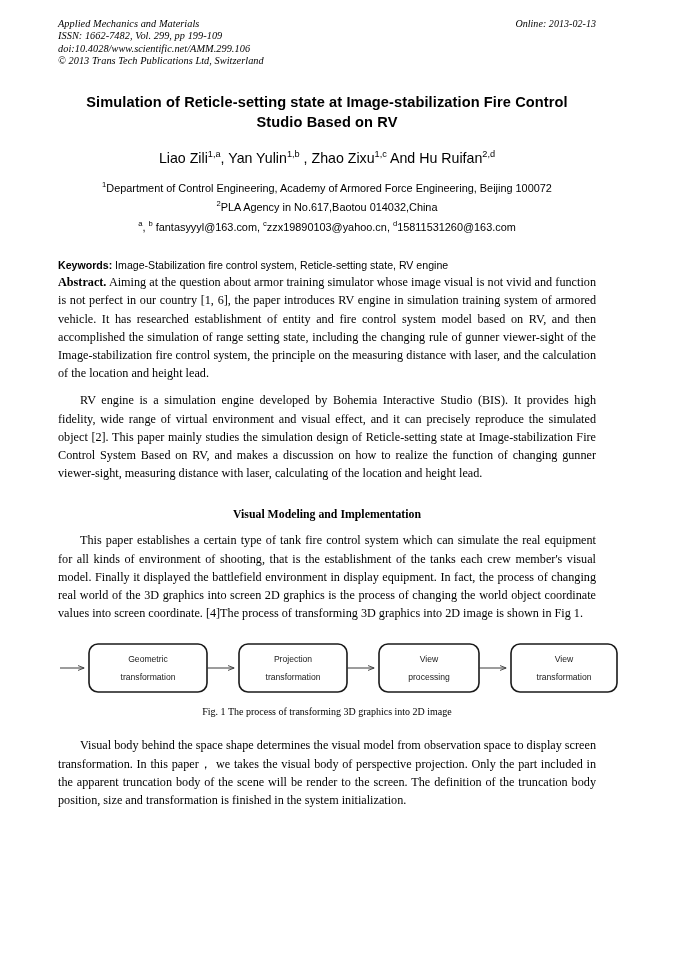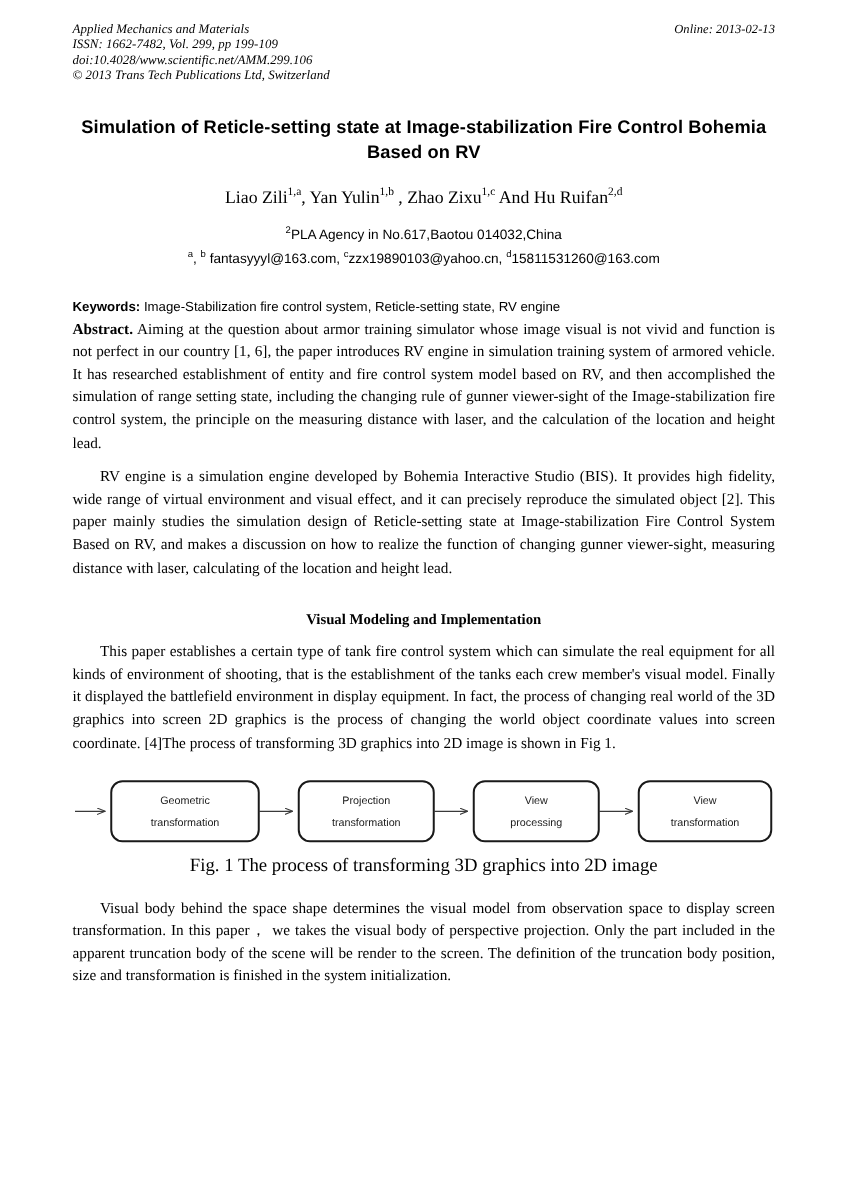--- a/index.html
+++ b/index.html
@@ -12,21 +12,21 @@
     height: 959px;
     font-family: "Liberation Serif", serif;
     color: #000000;
     position: relative;
     overflow: hidden;
   }
   .page {
     width: 678px;
     height: 959px;
     box-sizing: border-box;
-    padding: 18px 58px 0 58px;
+    padding: 18px 82px 0 58px;
     position: relative;
   }
 
   
   .journal-header {
     position: relative;
     font-family: "Liberation Serif", serif;
     font-style: italic;
     font-size: 10.3px;
     line-height: 12.4px;
@@ -51,21 +51,21 @@
     font-size: 14.6px;
     line-height: 20px;
     letter-spacing: 0.1px;
     padding: 0 6px;
   }
 
   
   .authors {
     margin-top: 17px;
     text-align: center;
-    font-family: Liberation Serif, serif;
+    font-family: Liberation Sans, sans-serif;
     font-size: 14.2px;
     line-height: 18px;
   }
   .authors sup { font-size: 9.2px; vertical-align: super; line-height: 0; }
 
   
   .affiliations {
     margin-top: 12px;
     text-align: center;
     font-family: "Liberation Sans", sans-serif;
@@ -123,45 +123,46 @@
   .flow-svg { display: block; }
   .flow-box-label {
     font-family: "Liberation Sans", sans-serif;
     font-size: 8.6px;
     fill: #1a1a1a;
   }
   .fig-caption {
     margin-top: 8px;
     text-align: center;
     font-family: "Liberation Serif", serif;
-    font-size: 15px;
+    font-size: 10px;
     line-height: 16px;
   }
   .post-figure { margin-top: 16px; }
 </style>
 </head>
 <body>
 
 <div class="page">
 
   <div class="journal-header">
     <div class="line">Applied Mechanics and Materials</div>
     <div class="line">ISSN: 1662-7482, Vol. 299, pp 199-109</div>
     <div class="line">doi:10.4028/www.scientific.net/AMM.299.106</div>
     <div class="line">© 2013 Trans Tech Publications Ltd, Switzerland</div>
     <div class="online-date">Online: 2013-02-13</div>
   </div>
 
-  <h1 class="paper-title">Simulation of Reticle-setting state at Image-stabilization Fire Control Bohemia Based on RV</h1>
+  <h1 class="paper-title">Simulation of Reticle-setting state at Image-stabilization Fire Control Studio Based on RV</h1>
 
   <div class="authors">
     <span><span>Liao Zili</span><sup>1,a</sup><span>, </span></span><span><span>Yan Yulin</span><sup>1,b</sup><span> , </span></span><span><span>Zhao Zixu</span><sup>1,c</sup><span> And </span></span><span><span>Hu Ruifan</span><sup>2,d</sup></span>
   </div>
 
   <div class="affiliations">
+    <div class="aff-line"><sup>1</sup><span>Department of Control Engineering, Academy of Armored Force Engineering, Beijing 100072</span></div>
     <div class="aff-line"><sup>2</sup><span>PLA Agency in No.617,Baotou  014032,China</span></div>
     <div class="aff-line"><sup>a</sup><span>, </span><sup>b</sup><span> fantasyyyl@163.com, </span><sup>c</sup><span>zzx19890103@yahoo.cn, </span><sup>d</sup><span>15811531260@163.com</span></div>
   </div>
 
   <div class="keywords"><span class="kw-label">Keywords:</span><span> Image-Stabilization fire control system, Reticle-setting state, RV engine</span></div>
 
   <div class="abstract"><span class="ab-label">Abstract.</span><span> Aiming at the question about armor training simulator whose image visual is not vivid and function is not perfect in our country [1, 6], the paper introduces RV engine in simulation training system of armored vehicle. It has researched establishment of entity and fire control system model based on RV, and then accomplished the simulation of range setting state, including the changing rule of gunner viewer-sight of the Image-stabilization fire control system, the principle on the measuring distance with laser, and the calculation of the location and height lead.</span></div>
 
   <div class="body-para">RV engine is a simulation engine developed by Bohemia Interactive Studio (BIS). It provides high fidelity, wide range of virtual environment and visual effect, and it can precisely reproduce the simulated object [2]. This paper mainly studies the simulation design of Reticle-setting state at Image-stabilization Fire Control System Based on RV, and makes a discussion on how to realize the function of changing gunner viewer-sight, measuring distance with laser, calculating of the location and height lead.</div>
 

